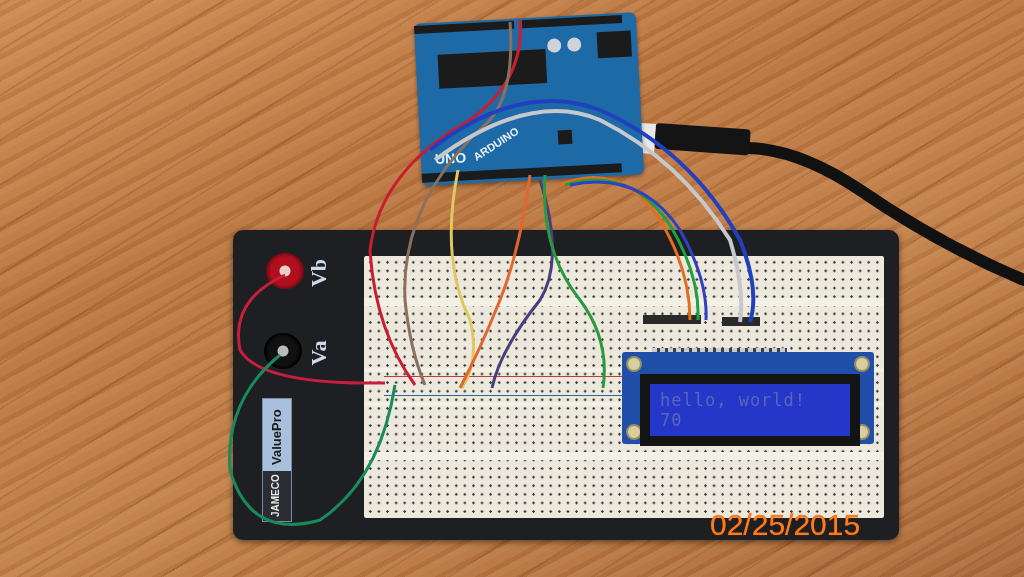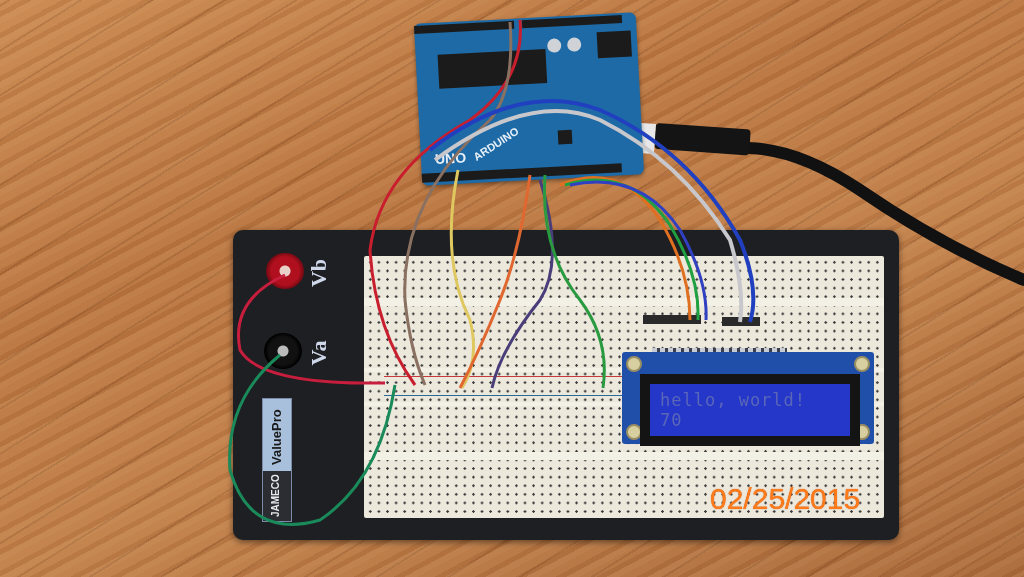--- a/index.html
+++ b/index.html
@@ -24,21 +24,21 @@
   .brand span{position:absolute;white-space:nowrap;transform:rotate(-90deg);transform-origin:left top;font-size:13px;font-weight:bold;}
   .arduino{position:absolute;left:418px;top:18px;width:222px;height:162px;background:#1e6aa6;border-radius:6px;transform:rotate(-3deg);box-shadow:0 2px 4px rgba(0,0,0,.4);}
   .chip{position:absolute;background:#1b1b1b;}
   .lcd{position:absolute;left:622px;top:352px;width:252px;height:92px;background:#1f4fa8;border-radius:3px;}
   .lcd .bezel{position:absolute;left:18px;top:22px;width:220px;height:72px;background:#141414;}
   .lcd .screen{position:absolute;left:28px;top:32px;width:200px;height:52px;background:#2437c8;
     font-family:"DejaVu Sans Mono",monospace;color:#5a66b8;font-size:17px;line-height:20px;padding:6px 0 0 10px;box-sizing:border-box;letter-spacing:1px;}
   .lcd .hole{position:absolute;width:12px;height:12px;border-radius:50%;background:#d8cfa0;border:2px solid #9a8f60;}
   .hdr{position:absolute;left:652px;top:348px;width:135px;height:10px;background:repeating-linear-gradient(90deg,#c8ccd4 0 5px,#3a4050 5px 8px);}
   .conn{position:absolute;height:9px;background:#2a2a2a;}
-  .date{position:absolute;left:710px;top:482px;color:#ff7a1a;font-size:30px;letter-spacing:0px;font-family:"Liberation Sans",sans-serif;text-shadow:0 0 1px #c05000;}
+  .date{position:absolute;left:710px;top:508px;color:#ff7a1a;font-size:30px;letter-spacing:0px;font-family:"Liberation Sans",sans-serif;text-shadow:0 0 1px #c05000;}
   svg.wires{position:absolute;left:0;top:0;}
 </style>
 </head>
 <body>
 
 <div class="wood"></div>
 
 <svg class="wires" width="1024" height="577">
   <path d="M640 135 L750 148 Q800 150 860 190 Q940 245 1024 280" stroke="#111" stroke-width="12" fill="none" stroke-linecap="round"></path>
   <rect x="655" y="126" width="95" height="26" rx="4" fill="#141414" transform="rotate(4 700 139)"></rect>

